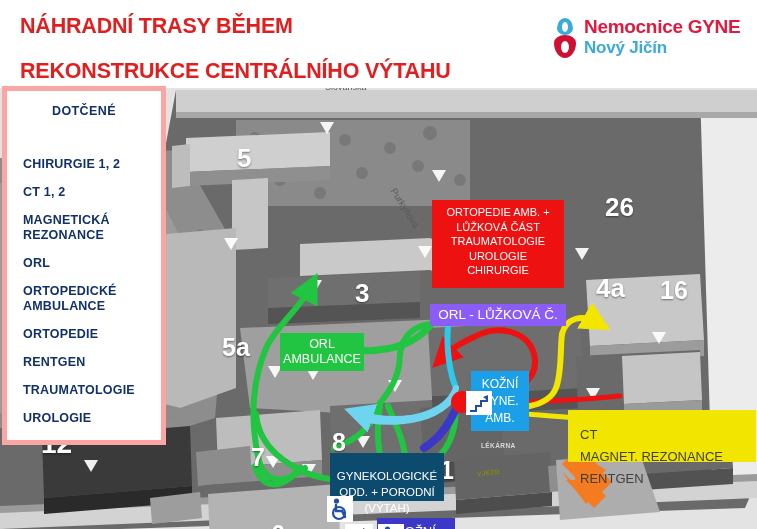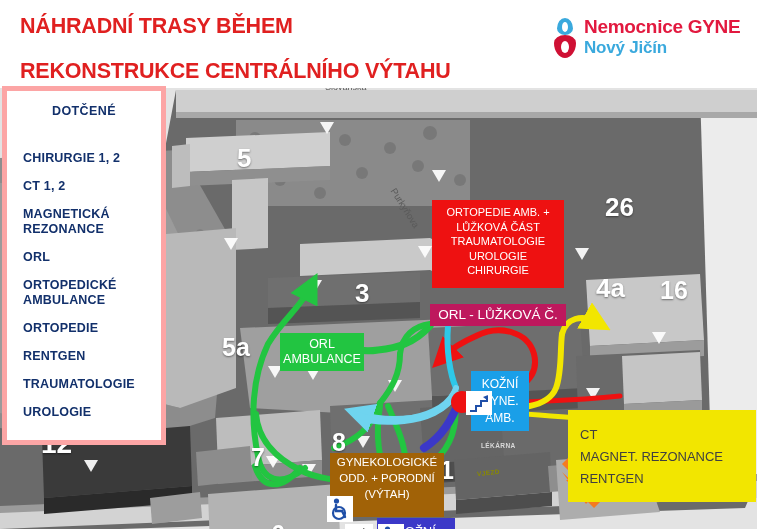--- a/index.html
+++ b/index.html
@@ -47,53 +47,53 @@
 
   
   .legend {
     position: absolute; left: 2px; top: 86px; width: 164px; height: 359px;
     background: #ffffff; border: 5px solid #fca5a5; z-index: 40;
   }
   .legend-title {
     position: absolute; left: 0; top: 12px; width: 100%; text-align: center;
     color: #12306b; font-weight: bold; font-size: 12.5px; line-height: 16px; letter-spacing: 0.4px;
   }
-  .legend-list { position: absolute; left: 16px; top: 60px; width: 146px; }
+  .legend-list { position: absolute; left: 16px; top: 66px; width: 146px; }
   .legend-item {
     color: #12306b; font-weight: bold; font-size: 12.5px; line-height: 15px;
     margin-bottom: 13px; letter-spacing: 0.2px;
   }
 
   
   .lbl { position: absolute; z-index: 30; color: #fff; text-align: center; line-height: 14.5px; }
 
   .box-red {
     left: 432px; top: 112px; width: 132px; height: 88px;
     background: #ee1111; font-size: 11px; padding-top: 5px;
   }
   .box-green-orl-luz {
     left: 430px; top: 216px; width: 136px; height: 22px;
-    background: #be185d; font-size: 13.5px; line-height: 22px;
+    background: #8b5cf6; font-size: 13.5px; line-height: 22px;
   }
   .box-green-orl-amb {
     left: 280px; top: 245px; width: 84px; height: 38px;
     background: #22c541; font-size: 12.5px; padding-top: 4px; line-height: 15px;
   }
   .box-blue-kozni-gyne {
     left: 471px; top: 283px; width: 58px; height: 60px;
     background: #1a9fe8; font-size: 12px; padding-top: 5px; line-height: 17px;
   }
   .box-yellow-ct {
-    left: 568px; top: 322px; width: 188px; height: 92px;
+    left: 568px; top: 322px; width: 188px; height: 52px;
     background: #f2e600; color: #404040; font-size: 13px; text-align: left;
     padding: 14px 0 0 12px; line-height: 22px;
   }
   .box-lblue-gyn {
-    left: 330px; top: 365px; width: 114px; height: 64px;
-    background: #a16207; font-size: 11.5px; padding-top: 1px; line-height: 16px;
+    left: 330px; top: 365px; width: 114px; height: 48px;
+    background: #0c4a6e; font-size: 11.5px; padding-top: 15px; line-height: 16px;
   }
   .box-dblue-kozni {
     left: 377px; top: 430px; width: 78px; height: 28px;
     background: #3b38c8; font-size: 13px; line-height: 28px;
   }
 
   
   .bnum {
     position: absolute; z-index: 20; color: #ffffff; font-weight: bold;
     text-shadow: 0 1px 2px rgba(0,0,0,.45);

